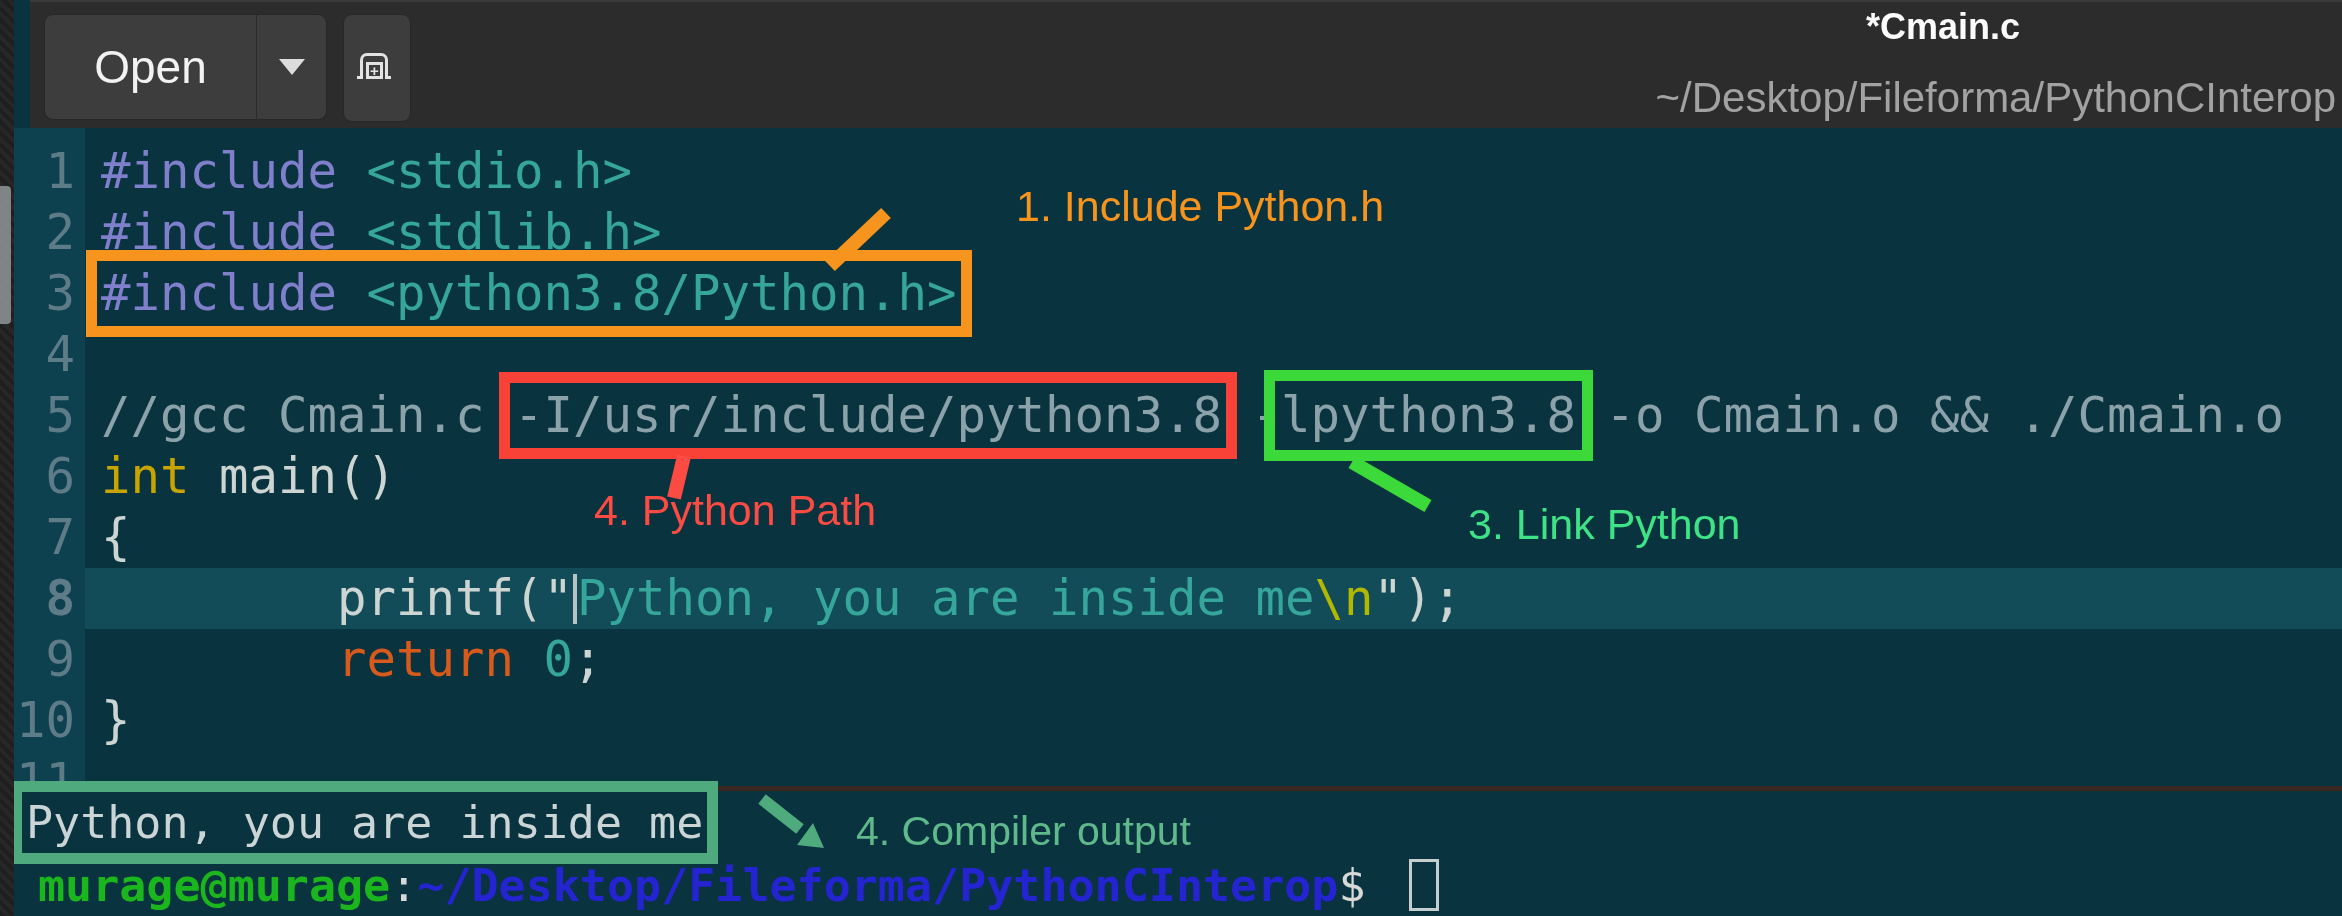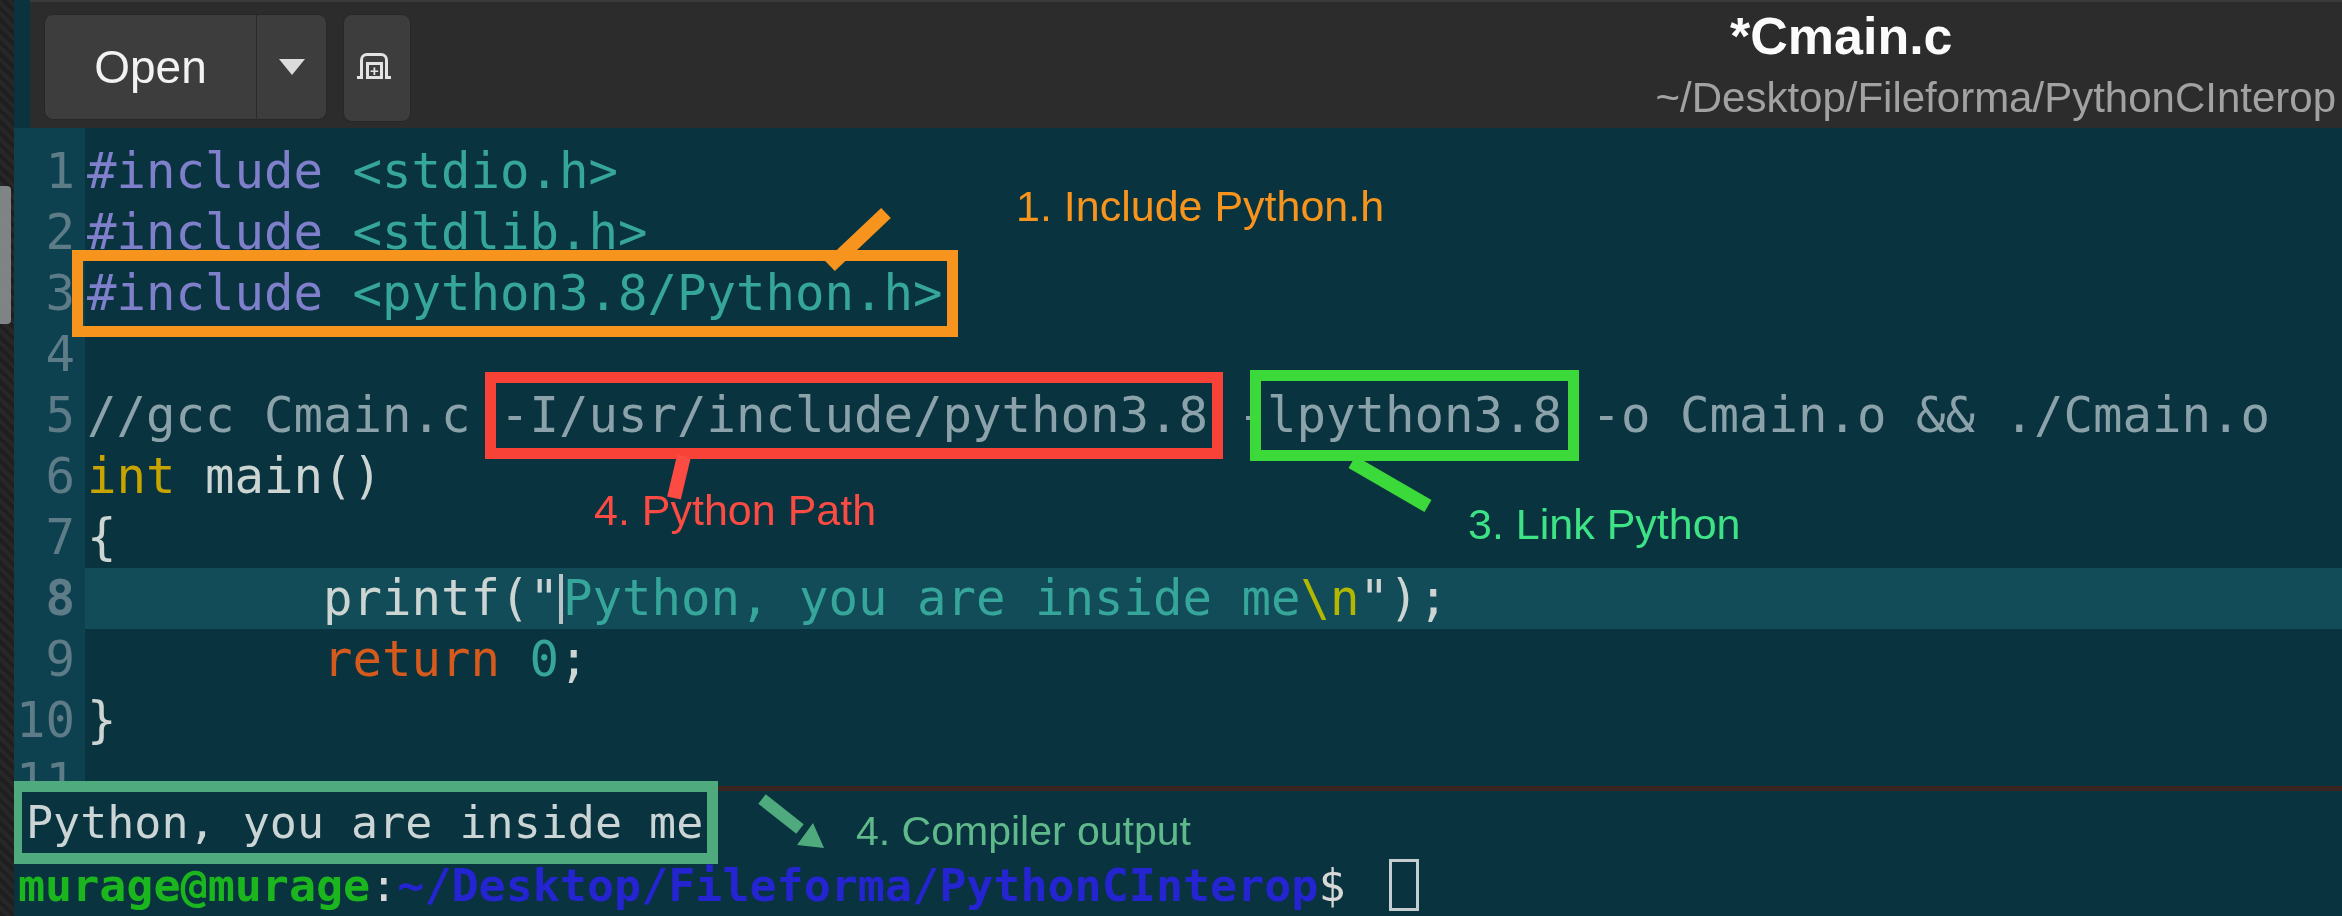--- a/index.html
+++ b/index.html
@@ -27,53 +27,53 @@
   .newdoc{position:absolute;left:313px;top:12px;width:68px;height:108px;border-radius:9px;
        display:flex;align-items:center;justify-content:center;}
   .newdoc-icon{position:relative;width:34px;height:30px;display:block;}
   .arch{position:absolute;left:0;top:0;width:28px;height:26px;box-sizing:border-box;
        border:3px solid #e3e3e3;border-bottom:none;border-radius:7px 7px 0 0;}
   .arch:before,.arch:after{content:"";position:absolute;bottom:0;width:6px;height:3px;background:#e3e3e3;}
   .arch:before{left:-6px}.arch:after{right:-6px}
   .plusbox{position:absolute;left:6px;top:9px;width:17px;height:17px;box-sizing:border-box;
        border:3px solid #e3e3e3;background:var(--btn-bg);color:#e3e3e3;
        font:bold 15px/11px "Liberation Sans",sans-serif;text-align:center;}
-  .title{position:absolute;left:1700px;top:4px;width:290px;text-align:left;
-       font-weight:bold;font-size:52px;color:var(--title);}
+  .title{position:absolute;left:1700px;top:4px;width:290px;text-align:right;
+       font-weight:bold;font-size:36px;color:var(--title);}
   .path{position:absolute;right:22px;top:72px;font-size:42px;color:var(--subtitle);}
 
   
   .editor{position:absolute;left:14px;top:128px;width:2328px;height:663px;
        background:var(--ed-bg);overflow:hidden;}
   .gutter-bg{position:absolute;left:0;top:0;width:71px;height:663px;background:var(--gut-bg);}
   .lines{position:absolute;left:0;top:13px;width:2328px;}
   .row{display:flex;height:61px;line-height:61px;
        font-family:"DejaVu Sans Mono","Liberation Mono",monospace;font-size:49px;white-space:pre;}
   .gutter-num{width:71px;box-sizing:border-box;text-align:right;padding-right:10px;
        color:var(--num);flex:none;}
   .row.current .gutter-num{font-weight:bold;}
-  .code{flex:1;padding-left:2px;}
+  .code{flex:1;padding-left:16px;}
   .row.current .code{background:var(--hl);}
   .tk-kw{color:var(--c-kw)} .tk-str{color:var(--c-str)} .tk-cmt{color:var(--c-cmt)}
   .tk-typ{color:var(--c-typ)} .tk-pln{color:var(--c-pln)} .tk-ret{color:var(--c-ret)}
   .tk-esc{color:var(--c-esc)} .tk-num{color:var(--c-str)}
   .cursor{display:inline-block;width:0;border-left:4px solid #b9c2c4;height:50px;vertical-align:-9px;}
 
   
   .box-orange{outline:11px solid var(--orange);outline-offset:4px;}
   .box-red{outline:11px solid var(--red-box);outline-offset:4px;margin-top:40px;}
   .box-green{outline:11px solid var(--green-box);outline-offset:6px;}
   .box-teal{outline:11px solid var(--teal-box);outline-offset:4px;}
 
   
   .separator{position:absolute;left:14px;top:786px;width:2328px;height:5px;background:var(--sep);}
   .terminal{position:absolute;left:14px;top:791px;width:2328px;height:125px;background:var(--ed-bg);}
   .trow{font-family:"DejaVu Sans Mono","Liberation Mono",monospace;font-size:45px;white-space:pre;}
   .trow.out{height:64px;line-height:64px;padding-left:12px;color:var(--term-fg);}
-  .trow.prompt{height:61px;line-height:61px;padding-left:4px;}
+  .trow.prompt{height:61px;line-height:61px;padding-left:24px;}
   .tuser{color:var(--term-green);font-weight:bold;}
   .tcolon,.tdollar{color:#d8d8d8;}
   .tpath{color:var(--term-blue);font-weight:bold;}
   .tcursor{display:inline-block;width:30px;height:52px;box-sizing:border-box;
       border:3px solid #c6cdcf;margin-left:16px;vertical-align:-10px;}
 
   
   .overlay{position:absolute;left:0;top:0;width:2342px;height:916px;z-index:40;pointer-events:none;}
   .ln-orange{stroke:var(--orange)} .ln-red{stroke:var(--red-label)}
   .ln-green{stroke:var(--green-box)} .ln-teal{stroke:var(--teal-box)}

